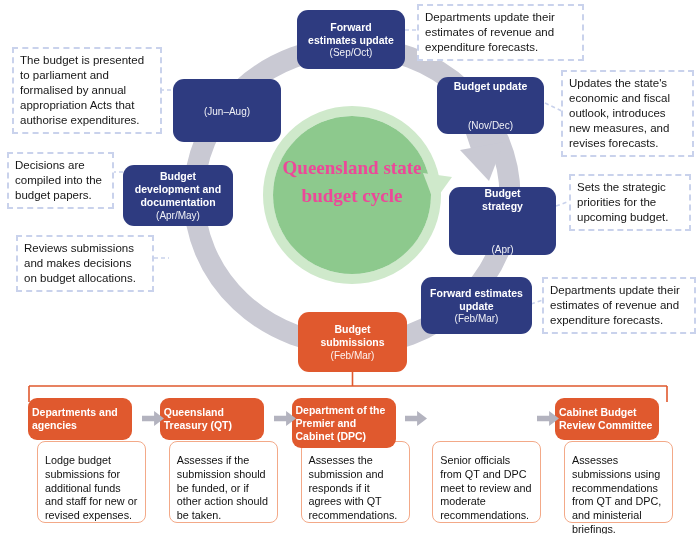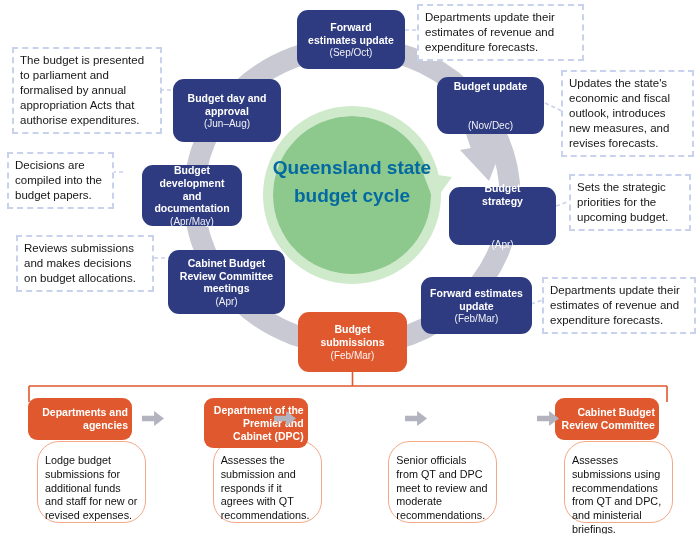--- a/index.html
+++ b/index.html
@@ -10,52 +10,52 @@
   
   .stage{position:absolute;z-index:2;border-radius:11px;background:#2e3b80;color:#fff;
     display:flex;flex-direction:column;align-items:center;justify-content:center;
     text-align:center;padding:3px 8px;box-sizing:border-box;}
   .stage.orange{background:#e0592e;}
   .stage .t{font-weight:bold;font-size:10.5px;line-height:1.22;}
   .stage .d{font-size:10px;margin-top:1px;color:rgba(255,255,255,.93);}
   .s-fwd-sep{left:297px;top:10px;width:108px;height:59px;}
   .s-day{left:173px;top:79px;width:108px;height:63px;}
   .s-update{left:437px;top:77px;width:107px;height:57px;justify-content:space-between;}
-  .s-strategy{left:449px;top:187px;width:107px;height:58px;gap:31px;}
+  .s-strategy{left:449px;top:187px;width:107px;height:68px;gap:31px;}
   .s-strategy .t{max-width:62px;}
   .s-fwd-feb{left:421px;top:277px;width:111px;height:57px;}
   .s-submissions{left:298px;top:312px;width:109px;height:60px;}
   .s-cabinet{left:168px;top:250px;width:117px;height:64px;}
-  .s-dev{left:123px;top:165px;width:100px;height:61px;margin-left:19px;}
+  .s-dev{left:123px;top:165px;width:110px;height:61px;}
 
   
   .center-label{position:absolute;left:267px;top:154px;width:170px;z-index:2;
-    text-align:center;font-weight:bold;font-size:19px;line-height:1.45;color:#0369a1;}
+    text-align:center;font-weight:bold;font-size:19px;line-height:1.45;color:#ec4899;font-family:Liberation Serif, serif;}
 
   
   .callout{position:absolute;z-index:2;background:#fff;border:2px dashed #c9d2ec;
     padding:4px 6px;font-size:11.5px;line-height:1.3;color:#161616;box-sizing:border-box;}
   .c-a{left:12px;top:47px;width:150px;}
   .c-b{left:7px;top:152px;width:107px;}
   .c-c{left:16px;top:235px;width:138px;}
   .c-d{left:417px;top:4px;width:167px;}
   .c-e{left:561px;top:70px;width:133px;}
   .c-f{left:569px;top:174px;width:122px;}
   .c-g{left:542px;top:277px;width:154px;}
 
   
   .flow{position:absolute;left:28px;top:398px;width:645px;height:128px;z-index:2;
     display:flex;justify-content:space-between;}
   .col{position:relative;width:118px;}
   .col .hd{position:absolute;left:0;top:0;width:104px;min-height:42px;box-sizing:border-box;
     z-index:2;background:#e0592e;border-radius:9px;color:#fff;font-weight:bold;
     font-size:10.5px;line-height:1.22;display:flex;align-items:center;justify-content:center;
-    text-align:right;padding:6px 4px;}
+    text-align:left;padding:6px 4px;}
   .col .bd{position:absolute;left:9px;right:0;top:43px;bottom:3px;z-index:1;background:#fff;
-    border:1.5px solid #f3a988;border-radius:22px;padding:12px 7px 4px;box-sizing:border-box;
+    border:1.5px solid #f3a988;border-radius:8px;padding:12px 7px 4px;box-sizing:border-box;
     font-size:10.8px;line-height:1.28;color:#111;}
   .flow-arrow{position:absolute;top:13px;width:22px;height:15px;background:#b3b3bf;z-index:3;
     clip-path:polygon(0 32%,55% 32%,55% 0,100% 50%,55% 100%,55% 68%,0 68%);}
   .fa-1{left:114px;} .fa-2{left:246px;} .fa-3{left:377px;} .fa-4{left:509px;}
 </style>
 </head>
 <body>
 
 <div id="diagram">
 
@@ -98,45 +98,44 @@
     <span class="d">(Apr)</span>
   </div>
   <div class="stage s-fwd-feb">
     <span class="t">Forward estimates update</span>
     <span class="d">(Feb/Mar)</span>
   </div>
   <div class="stage orange s-submissions">
     <span class="t">Budget submissions</span>
     <span class="d">(Feb/Mar)</span>
   </div>
-  <div class="stage s-cabinet">
-    <span class="t">Cabinet Budget Review Committee meetings</span>
-    <span class="d">(Apr)</span>
-  </div>
   <div class="stage s-dev">
     <span class="t">Budget development and documentation</span>
     <span class="d">(Apr/May)</span>
   </div>
   <div class="stage s-day">
-    <span class="t">Budget day and approval</span>
     <span class="d">(Jun–Aug)</span>
   </div>
 
   <div class="callout c-a">The budget is presented to parliament and formalised by annual appropriation Acts that authorise expenditures.</div>
   <div class="callout c-b">Decisions are compiled into the budget papers.</div>
   <div class="callout c-c">Reviews submissions and makes decisions on budget allocations.</div>
   <div class="callout c-d">Departments update their estimates of revenue and expenditure forecasts.</div>
   <div class="callout c-e">Updates the state's economic and fiscal outlook, introduces new measures, and revises forecasts.</div>
   <div class="callout c-f">Sets the strategic priorities for the upcoming budget.</div>
   <div class="callout c-g">Departments update their estimates of revenue and expenditure forecasts.</div>
 
   <div class="flow">
     <div class="col">
       <div class="hd">Departments and agencies</div>
       <div class="bd">Lodge budget submissions for additional funds and staff for new or revised expenses.</div>
+    </div>
+    <div class="col">
+      <div class="hd">Queensland Treasury (QT)</div>
+      <div class="bd">Assesses if the submission should be funded, or if other action should be taken.</div>
     </div>
     <div class="col">
       <div class="hd">Department of the Premier and Cabinet (DPC)</div>
       <div class="bd">Assesses the submission and responds if it agrees with QT recommendations.</div>
     </div>
     <div class="col">
       <div class="bd">Senior officials from QT and DPC meet to review and moderate recommendations.</div>
     </div>
     <div class="col">
       <div class="hd">Cabinet Budget Review Committee</div>

